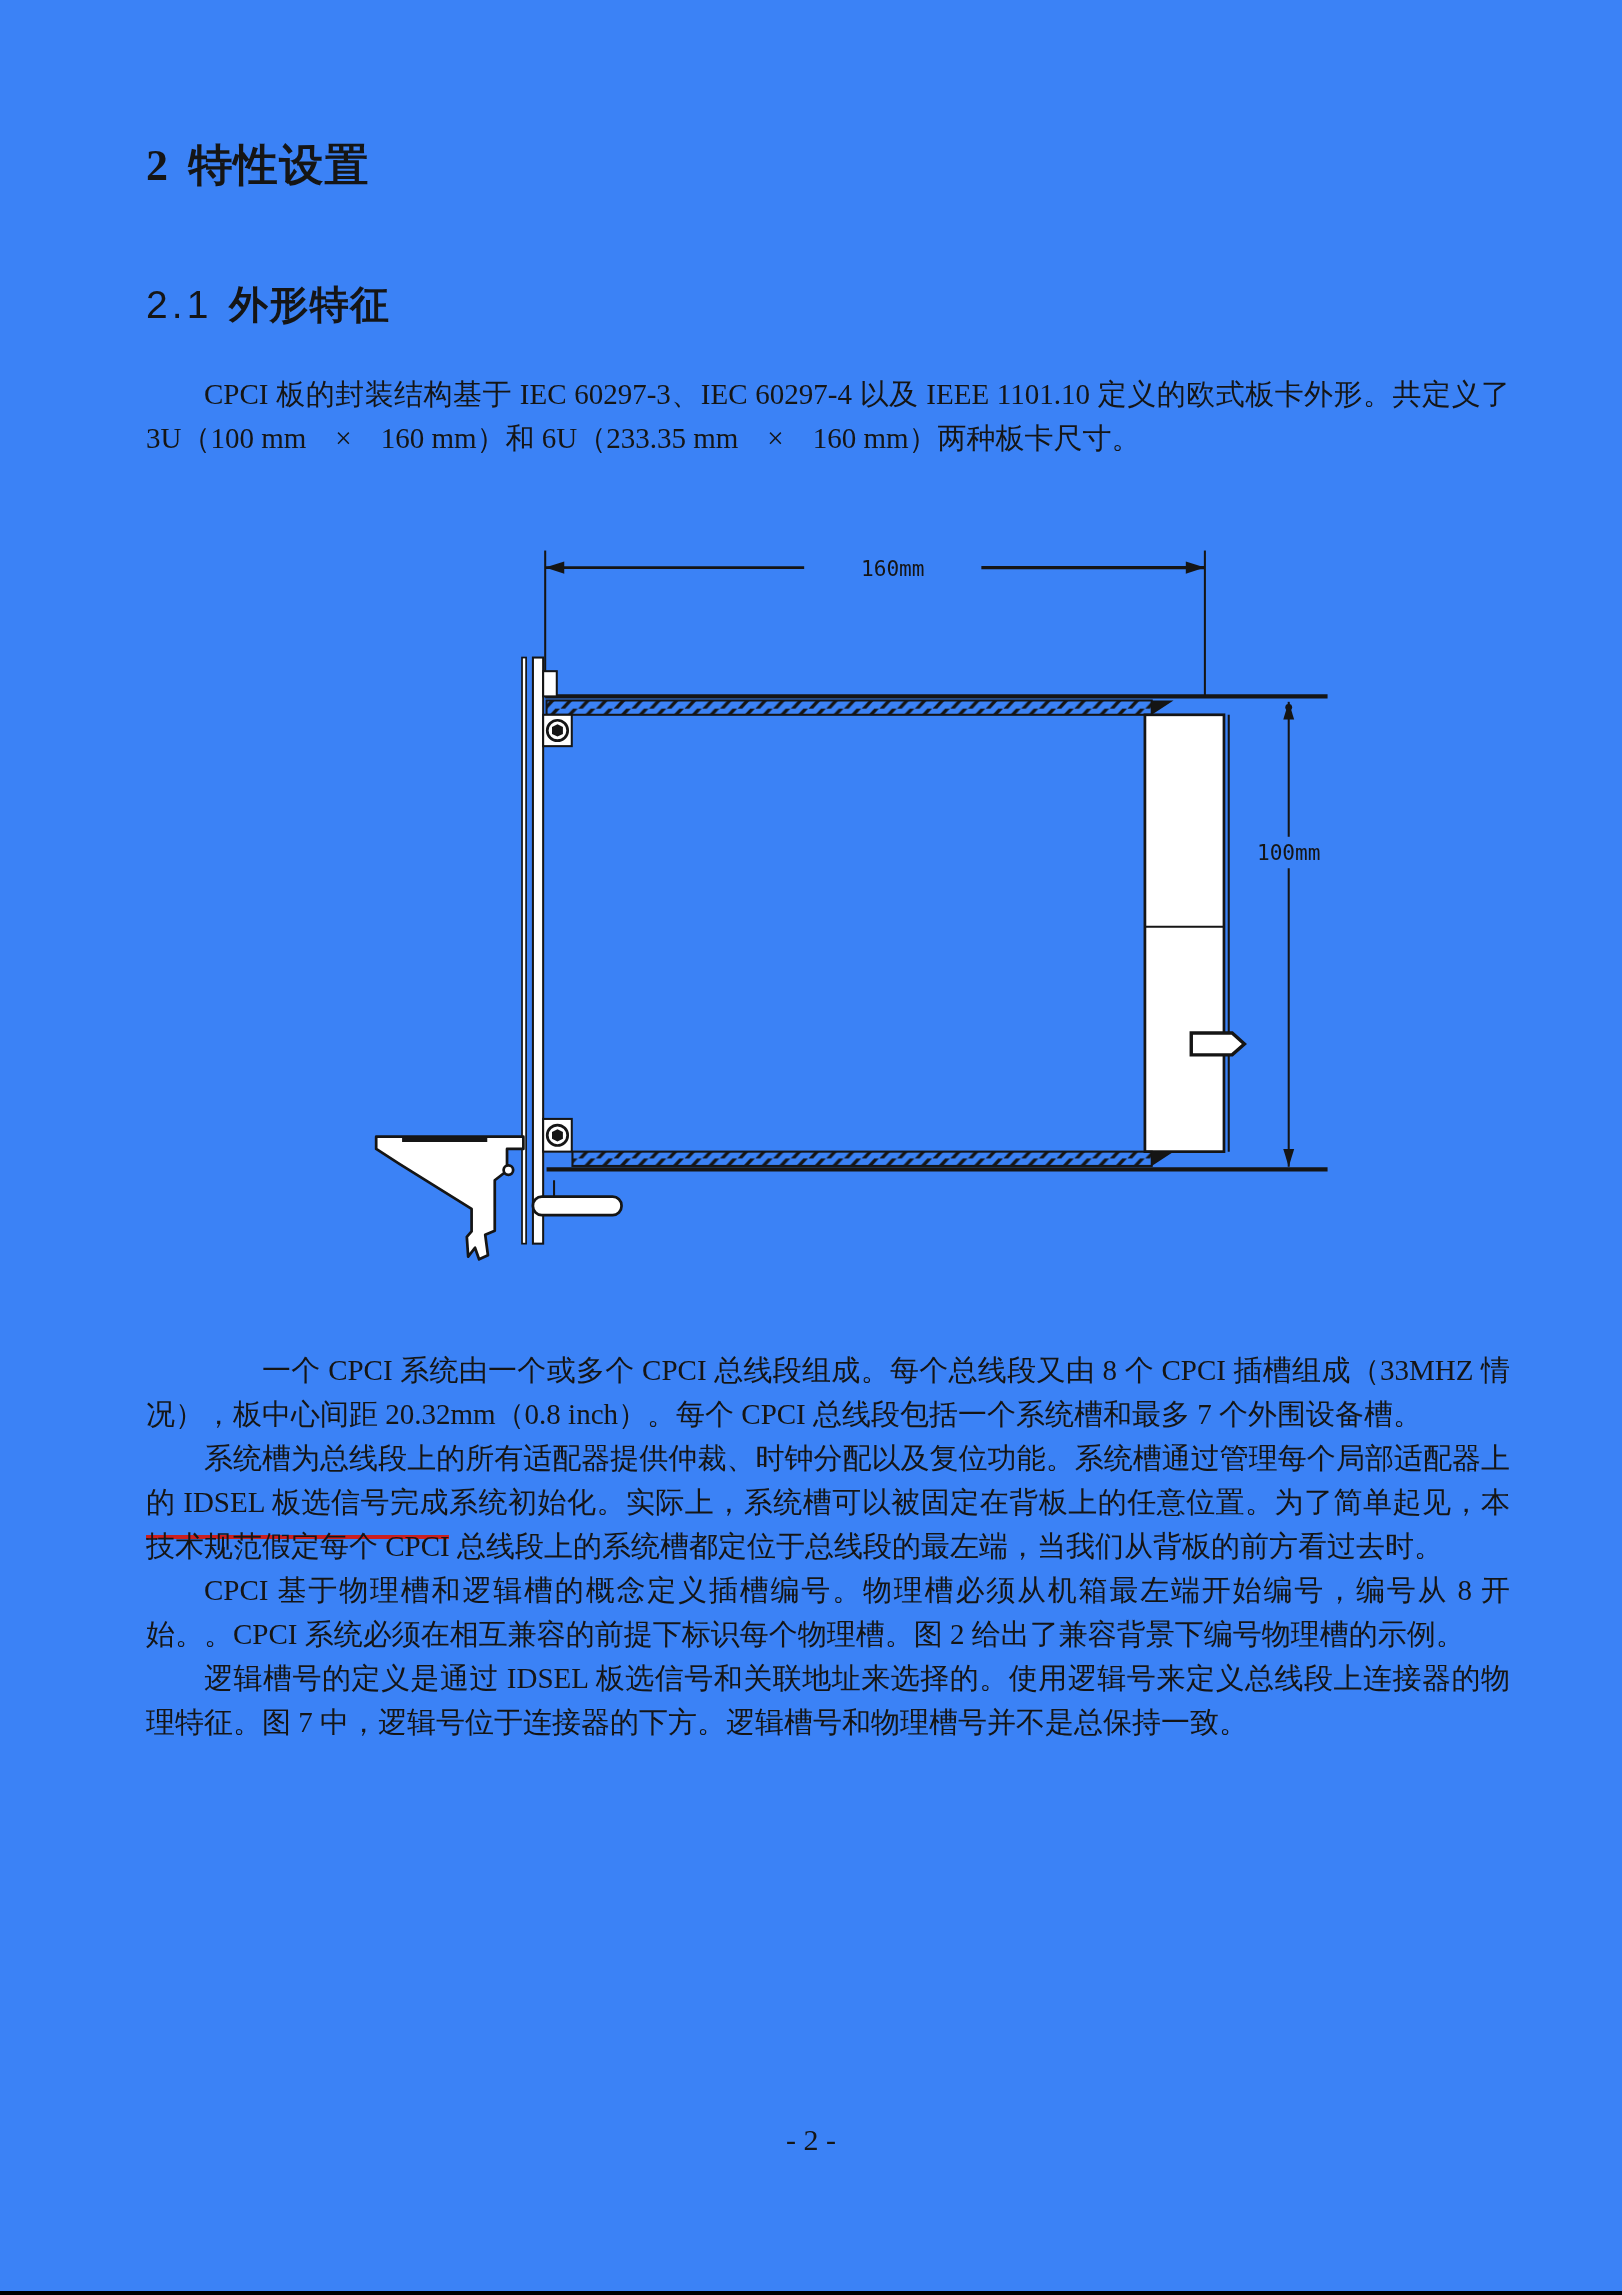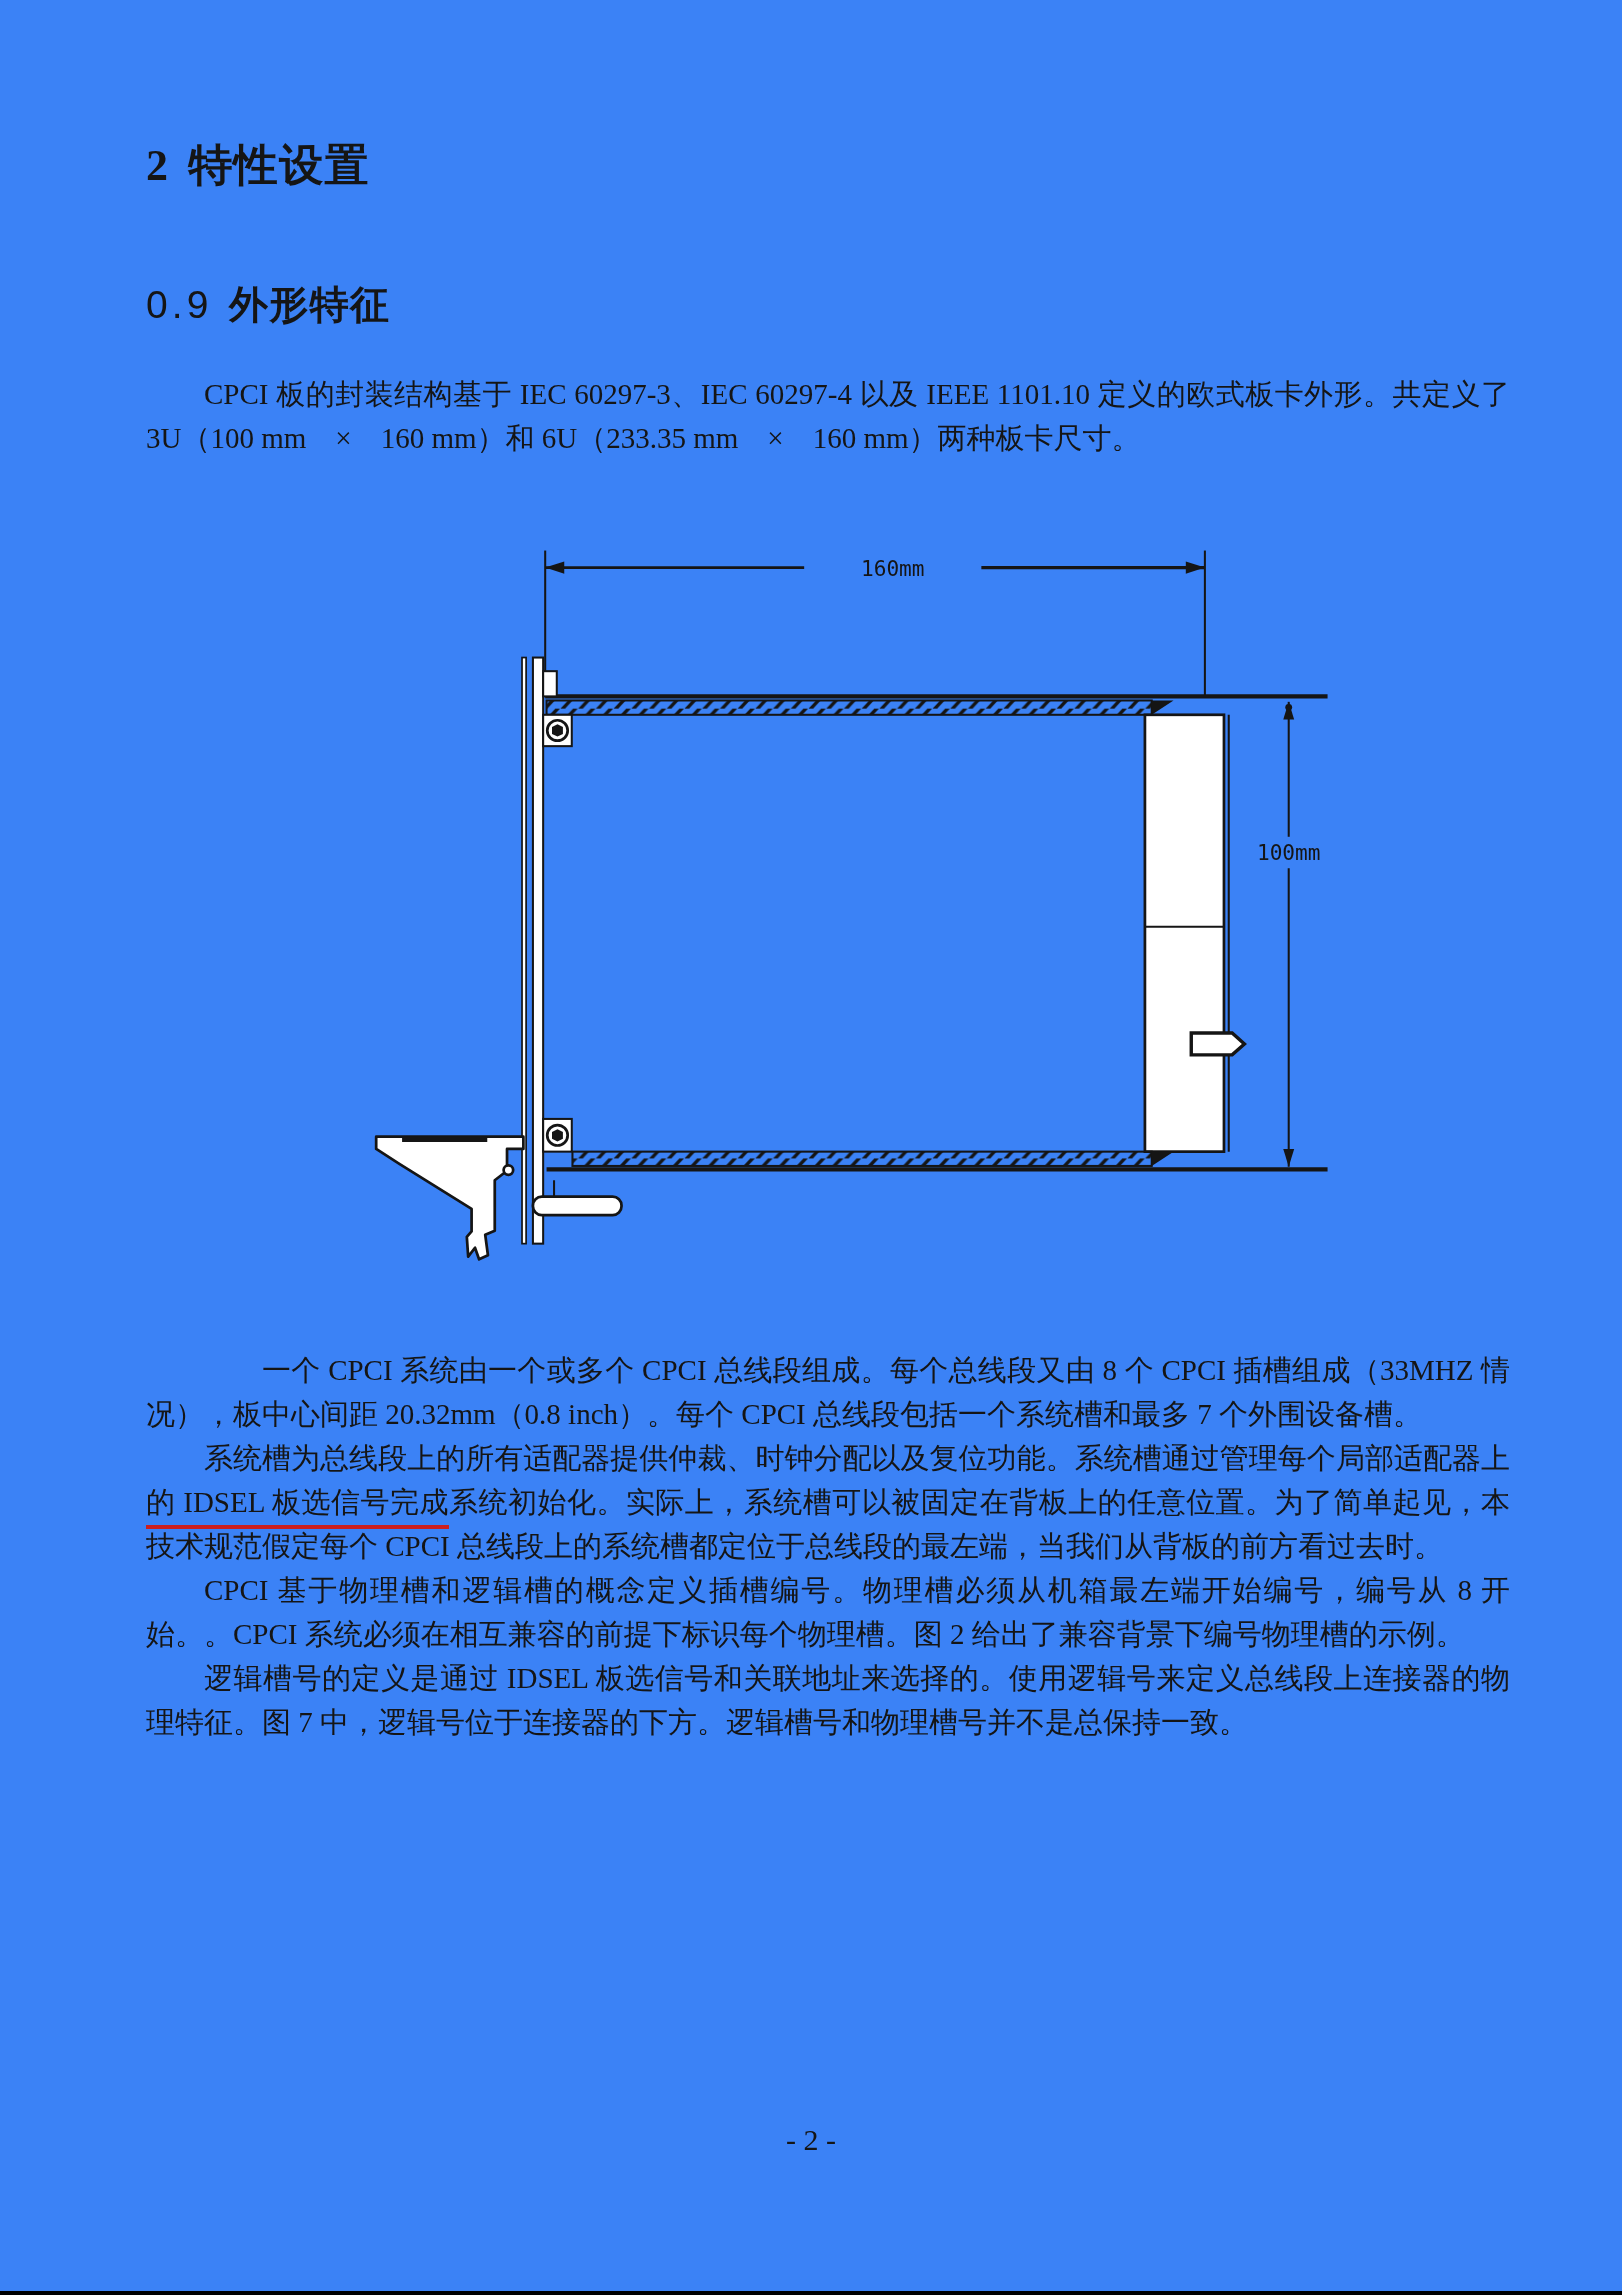--- a/index.html
+++ b/index.html
@@ -26,21 +26,21 @@
   .bodyblock{
     position:absolute;left:146px;width:1364px;
     font-size:29px;line-height:44px;
     text-align:justify;text-justify:inter-ideograph;
   }
   .bodyblock p{margin:0;}
   .indent2{text-indent:2em;}
   .indent4{text-indent:4em;}
   .redline{
     border-bottom:4.1px solid #cc1f1f;
-    padding-bottom:7px;
+    padding-bottom:17px;
   }
   .figwrap{
     position:absolute;left:368px;top:545px;width:995px;height:726px;
   }
   .figcaption{
     position:absolute;left:146px;top:1278px;width:1364px;
     text-align:center;font-size:31px;letter-spacing:0.7px;
   }
   .footer{
     position:absolute;left:0;top:2123px;width:1622px;
@@ -57,21 +57,21 @@
 </head>
 <body>
 
 <div class="page">
 
   <div class="h1">
     <span class="num">2</span><span>特性设置</span>
   </div>
 
   <div class="h2">
-    <span class="num">0.9</span><span>外形特征</span>
+    <span class="num">2.1</span><span>外形特征</span>
   </div>
 
   <div class="bodyblock" style="top:372px;">
     <p class="indent2">CPCI 板的封装结构基于 IEC 60297-3、IEC 60297-4 以及 IEEE 1101.10 定义的欧式板卡外形。共定义了 3U（100 mm　×　160 mm）和 6U（233.35 mm　×　160 mm）两种板卡尺寸。</p>
   </div>
 
   <div class="figwrap">
     <svg viewBox="0 0 1460 1065" width="995" height="726">
       <defs>
         <pattern id="hatch" patternUnits="userSpaceOnUse" width="26" height="20">

